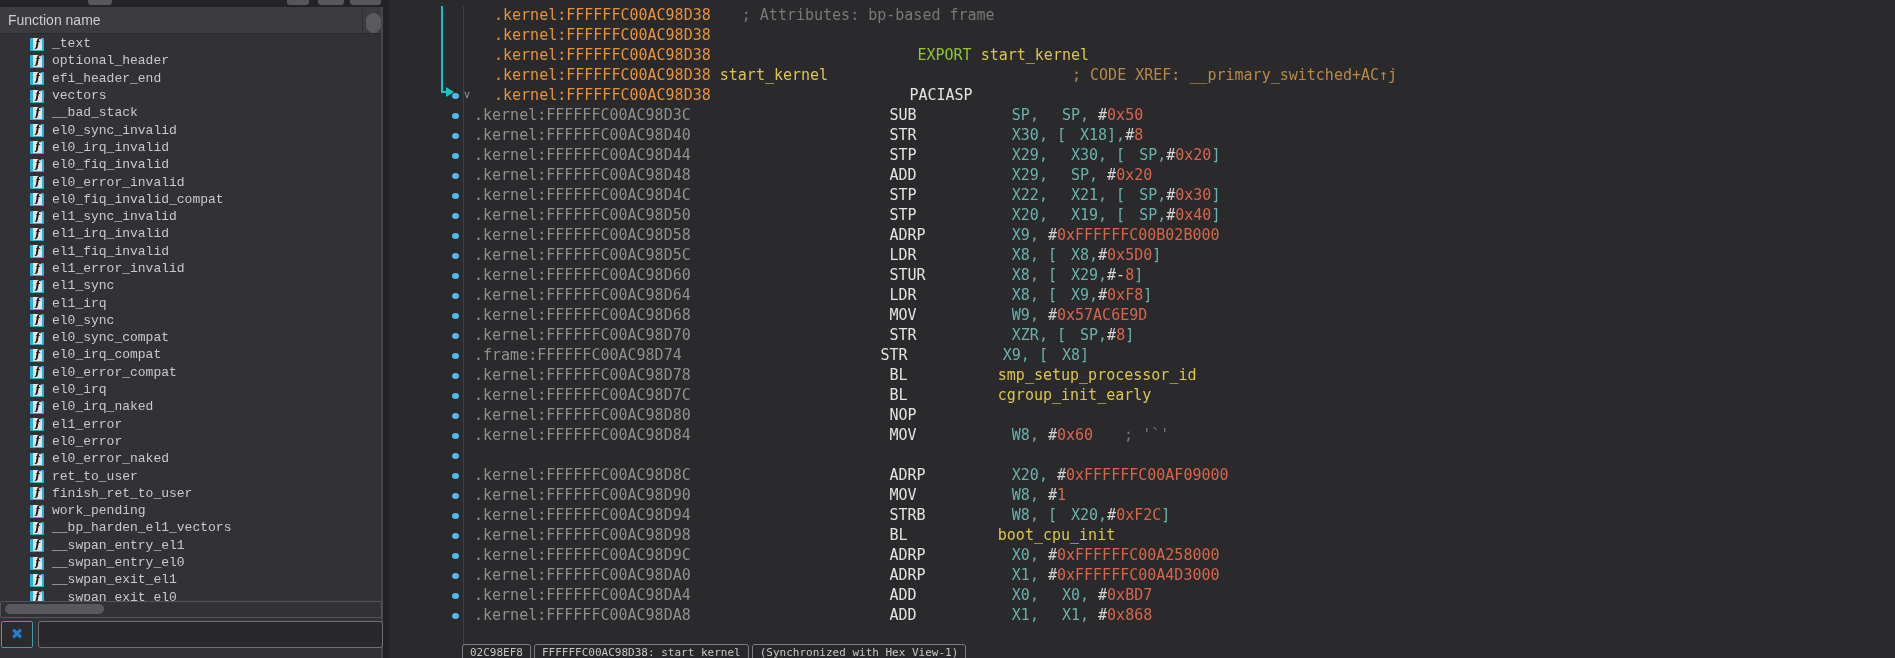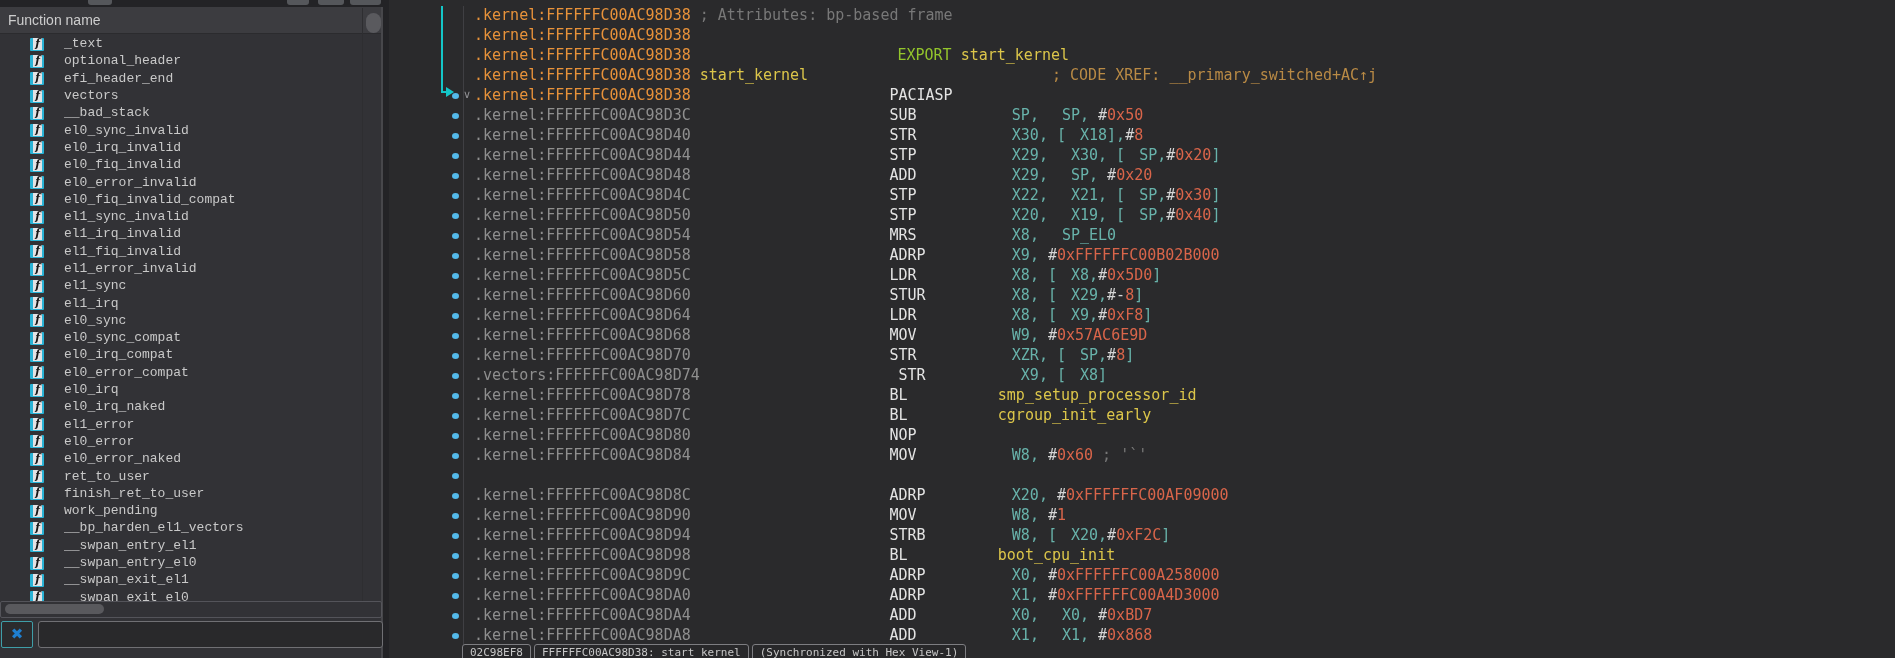--- a/index.html
+++ b/index.html
@@ -15,21 +15,21 @@
              border-bottom:1px solid #2b2b2e;box-sizing:border-box;}
   .fn-header span{display:inline-block;margin-left:8px;line-height:26px;
                   font-family:"Liberation Sans",sans-serif;font-size:14px;color:#cdcdcd;text-align:center;}
   .fn-list{position:absolute;left:0;top:28px;width:360px;height:566px;overflow:hidden;}
   .fn-row{display:flex;align-items:center;height:17.3px;}
   .fn-icon{margin-left:30px;width:9px;height:12px;background:#e3e3e5;border-left:3px solid var(--icon-accent);
            border-right:2px solid var(--icon-accent);box-shadow:0 1px 0 var(--icon-accent);
            display:flex;align-items:center;justify-content:center;border-radius:1px;flex:none;}
   .fn-icon i{font-family:"DejaVu Serif",serif;font-style:italic;font-weight:bold;
              font-size:11px;color:#161616;line-height:10px;}
-  .fn-name{margin-left:20px;font-family:"Liberation Mono",monospace;font-size:13px;
+  .fn-name{margin-left:8px;font-family:"Liberation Mono",monospace;font-size:13px;
            color:#c9c9c9;white-space:nowrap;}
   .vscroll{position:absolute;left:362px;top:1px;width:20px;height:593px;border-left:1px solid #2e2e31;}
   .vscroll-thumb{position:absolute;left:3px;top:5px;width:15px;height:20px;border-radius:8px;background:#5a5a5e;}
   .hscroll{position:absolute;left:0;top:594px;width:382px;height:17px;border:1px solid #54545a;
            border-radius:2px;box-sizing:border-box;}
   .hscroll-thumb{position:absolute;left:4px;top:2px;width:99px;height:10px;border-radius:5px;background:#59595d;}
   .filter-row{position:absolute;left:0;top:614px;width:383px;height:28px;}
   .clear-btn{position:absolute;left:1px;top:0;width:32px;height:27px;background:#2b2b2d;
              border:1px solid #3f9ea8;border-radius:2px;box-sizing:border-box;color:var(--clear-x);
              font-size:15px;font-weight:bold;text-align:center;line-height:25px;cursor:pointer;
@@ -43,30 +43,30 @@
   .jmp-v{position:absolute;left:52px;top:6px;width:2px;height:86px;background:var(--arrow);}
   .jmp-h{position:absolute;left:52px;top:91px;width:6px;height:2px;background:var(--arrow);}
   .jmp-tri{position:absolute;left:57px;top:87px;width:0;height:0;border-left:8px solid var(--arrow);
            border-top:5px solid transparent;border-bottom:5px solid transparent;}
   .listing{position:absolute;left:0;top:5px;width:100%;}
   .dline{position:relative;height:20px;line-height:20px;padding-left:85px;white-space:pre;
          font-size:15px;letter-spacing:0;}
   .gdot{position:absolute;left:63px;top:8px;width:7px;height:6px;border-radius:50%;background:var(--dot);}
   .chev{position:absolute;left:74px;top:0;color:#909094;font-size:11px;line-height:20px;
         font-family:"DejaVu Sans",sans-serif;}
-  .tok-addrcur{color:var(--addr-cur);}
+  .tok-addrcur{color:var(--addr-cur);margin-left:20px;}
   .tok-addrdim{color:var(--addr-dim);}
   .tok-mn{color:var(--mn);}
   .tok-reg{color:var(--reg);margin-left:14px;}
   .tok-imm{color:var(--imm);}
   .tok-pun{color:var(--pun);}
   .tok-hash{color:var(--hash);}
   .tok-lbl{color:var(--lbl);text-align:center;}
   .tok-kw{color:var(--kw);margin-left:8px;}
-  .tok-cmt{color:var(--cmt);}
+  .tok-cmt{color:var(--cmt);margin-left:22px;}
   .tok-xref{color:var(--xref);}
   
   .statusbar{position:absolute;left:462px;top:644px;display:flex;gap:3px;}
   .status-cell{height:20px;background:#28282a;border:1px solid #7d7d81;border-radius:3px;
                box-sizing:border-box;padding:1px 7px 0 7px;font-size:11px;color:#c6c6c6;
                white-space:nowrap;font-family:"DejaVu Sans Mono",monospace;}
 </style>
 </head>
 <body>
 
@@ -304,28 +304,27 @@
       <div class="dline"><span class="code"><span class="tok-addrcur">.kernel:FFFFFFC00AC98D38</span></span></div>
       <div class="dline"><span class="code"><span class="tok-addrcur">.kernel:FFFFFFC00AC98D38</span>                      <span class="tok-kw">EXPORT</span> <span class="tok-lbl">start_kernel</span></span></div>
       <div class="dline"><span class="code"><span class="tok-addrcur">.kernel:FFFFFFC00AC98D38</span> <span class="tok-lbl">start_kernel</span>                           <span class="tok-xref">; CODE XREF: __primary_switched+AC↑j</span></span></div>
       <div class="dline"><span class="gdot"></span><span class="chev">∨</span><span class="code"><span class="tok-addrcur">.kernel:FFFFFFC00AC98D38</span>                      <span class="tok-mn">PACIASP</span></span></div>
       <div class="dline"><span class="gdot"></span><span class="code"><span class="tok-addrdim">.kernel:FFFFFFC00AC98D3C</span>                      <span class="tok-mn">SUB</span>         <span class="tok-reg">SP</span><span class="tok-pun">, </span><span class="tok-reg">SP</span><span class="tok-pun">, </span><span class="tok-hash">#</span><span class="tok-imm">0x50</span></span></div>
       <div class="dline"><span class="gdot"></span><span class="code"><span class="tok-addrdim">.kernel:FFFFFFC00AC98D40</span>                      <span class="tok-mn">STR</span>         <span class="tok-reg">X30</span><span class="tok-pun">, [</span><span class="tok-reg">X18</span><span class="tok-pun">],</span><span class="tok-hash">#</span><span class="tok-imm">8</span></span></div>
       <div class="dline"><span class="gdot"></span><span class="code"><span class="tok-addrdim">.kernel:FFFFFFC00AC98D44</span>                      <span class="tok-mn">STP</span>         <span class="tok-reg">X29</span><span class="tok-pun">, </span><span class="tok-reg">X30</span><span class="tok-pun">, [</span><span class="tok-reg">SP</span><span class="tok-pun">,</span><span class="tok-hash">#</span><span class="tok-imm">0x20</span><span class="tok-pun">]</span></span></div>
       <div class="dline"><span class="gdot"></span><span class="code"><span class="tok-addrdim">.kernel:FFFFFFC00AC98D48</span>                      <span class="tok-mn">ADD</span>         <span class="tok-reg">X29</span><span class="tok-pun">, </span><span class="tok-reg">SP</span><span class="tok-pun">, </span><span class="tok-hash">#</span><span class="tok-imm">0x20</span></span></div>
       <div class="dline"><span class="gdot"></span><span class="code"><span class="tok-addrdim">.kernel:FFFFFFC00AC98D4C</span>                      <span class="tok-mn">STP</span>         <span class="tok-reg">X22</span><span class="tok-pun">, </span><span class="tok-reg">X21</span><span class="tok-pun">, [</span><span class="tok-reg">SP</span><span class="tok-pun">,</span><span class="tok-hash">#</span><span class="tok-imm">0x30</span><span class="tok-pun">]</span></span></div>
       <div class="dline"><span class="gdot"></span><span class="code"><span class="tok-addrdim">.kernel:FFFFFFC00AC98D50</span>                      <span class="tok-mn">STP</span>         <span class="tok-reg">X20</span><span class="tok-pun">, </span><span class="tok-reg">X19</span><span class="tok-pun">, [</span><span class="tok-reg">SP</span><span class="tok-pun">,</span><span class="tok-hash">#</span><span class="tok-imm">0x40</span><span class="tok-pun">]</span></span></div>
-      <div class="dline"><span class="gdot"></span><span class="code"><span class="tok-addrdim">.kernel:FFFFFFC00AC98D54</span>                      <span class="tok-mn">MRS</span>         <span class="tok-reg">X8</span><span class="tok-pun">, </span><span class="tok-reg">SP_EL0</span></span></div>
       <div class="dline"><span class="gdot"></span><span class="code"><span class="tok-addrdim">.kernel:FFFFFFC00AC98D58</span>                      <span class="tok-mn">ADRP</span>        <span class="tok-reg">X9</span><span class="tok-pun">, </span><span class="tok-hash">#</span><span class="tok-imm">0xFFFFFFC00B02B000</span></span></div>
       <div class="dline"><span class="gdot"></span><span class="code"><span class="tok-addrdim">.kernel:FFFFFFC00AC98D5C</span>                      <span class="tok-mn">LDR</span>         <span class="tok-reg">X8</span><span class="tok-pun">, [</span><span class="tok-reg">X8</span><span class="tok-pun">,</span><span class="tok-hash">#</span><span class="tok-imm">0x5D0</span><span class="tok-pun">]</span></span></div>
       <div class="dline"><span class="gdot"></span><span class="code"><span class="tok-addrdim">.kernel:FFFFFFC00AC98D60</span>                      <span class="tok-mn">STUR</span>        <span class="tok-reg">X8</span><span class="tok-pun">, [</span><span class="tok-reg">X29</span><span class="tok-pun">,</span><span class="tok-hash">#-</span><span class="tok-imm">8</span><span class="tok-pun">]</span></span></div>
       <div class="dline"><span class="gdot"></span><span class="code"><span class="tok-addrdim">.kernel:FFFFFFC00AC98D64</span>                      <span class="tok-mn">LDR</span>         <span class="tok-reg">X8</span><span class="tok-pun">, [</span><span class="tok-reg">X9</span><span class="tok-pun">,</span><span class="tok-hash">#</span><span class="tok-imm">0xF8</span><span class="tok-pun">]</span></span></div>
       <div class="dline"><span class="gdot"></span><span class="code"><span class="tok-addrdim">.kernel:FFFFFFC00AC98D68</span>                      <span class="tok-mn">MOV</span>         <span class="tok-reg">W9</span><span class="tok-pun">, </span><span class="tok-hash">#</span><span class="tok-imm">0x57AC6E9D</span></span></div>
       <div class="dline"><span class="gdot"></span><span class="code"><span class="tok-addrdim">.kernel:FFFFFFC00AC98D70</span>                      <span class="tok-mn">STR</span>         <span class="tok-reg">XZR</span><span class="tok-pun">, [</span><span class="tok-reg">SP</span><span class="tok-pun">,</span><span class="tok-hash">#</span><span class="tok-imm">8</span><span class="tok-pun">]</span></span></div>
-      <div class="dline"><span class="gdot"></span><span class="code"><span class="tok-addrdim">.vectors:FFFFFFC00AC98D74</span>                      <span class="tok-mn">STR</span>         <span class="tok-reg">X9</span><span class="tok-pun">, [</span><span class="tok-reg">X8</span><span class="tok-pun">]</span></span></div>
+      <div class="dline"><span class="gdot"></span><span class="code"><span class="tok-addrdim">.frame:FFFFFFC00AC98D74</span>                      <span class="tok-mn">STR</span>         <span class="tok-reg">X9</span><span class="tok-pun">, [</span><span class="tok-reg">X8</span><span class="tok-pun">]</span></span></div>
       <div class="dline"><span class="gdot"></span><span class="code"><span class="tok-addrdim">.kernel:FFFFFFC00AC98D78</span>                      <span class="tok-mn">BL</span>          <span class="tok-lbl">smp_setup_processor_id</span></span></div>
       <div class="dline"><span class="gdot"></span><span class="code"><span class="tok-addrdim">.kernel:FFFFFFC00AC98D7C</span>                      <span class="tok-mn">BL</span>          <span class="tok-lbl">cgroup_init_early</span></span></div>
       <div class="dline"><span class="gdot"></span><span class="code"><span class="tok-addrdim">.kernel:FFFFFFC00AC98D80</span>                      <span class="tok-mn">NOP</span></span></div>
       <div class="dline"><span class="gdot"></span><span class="code"><span class="tok-addrdim">.kernel:FFFFFFC00AC98D84</span>                      <span class="tok-mn">MOV</span>         <span class="tok-reg">W8</span><span class="tok-pun">, </span><span class="tok-hash">#</span><span class="tok-imm">0x60</span><span class="tok-cmt"> ; '`'</span></span></div>
       <div class="dline"><span class="gdot"></span></div>
       <div class="dline"><span class="gdot"></span><span class="code"><span class="tok-addrdim">.kernel:FFFFFFC00AC98D8C</span>                      <span class="tok-mn">ADRP</span>        <span class="tok-reg">X20</span><span class="tok-pun">, </span><span class="tok-hash">#</span><span class="tok-imm">0xFFFFFFC00AF09000</span></span></div>
       <div class="dline"><span class="gdot"></span><span class="code"><span class="tok-addrdim">.kernel:FFFFFFC00AC98D90</span>                      <span class="tok-mn">MOV</span>         <span class="tok-reg">W8</span><span class="tok-pun">, </span><span class="tok-hash">#</span><span class="tok-imm">1</span></span></div>
       <div class="dline"><span class="gdot"></span><span class="code"><span class="tok-addrdim">.kernel:FFFFFFC00AC98D94</span>                      <span class="tok-mn">STRB</span>        <span class="tok-reg">W8</span><span class="tok-pun">, [</span><span class="tok-reg">X20</span><span class="tok-pun">,</span><span class="tok-hash">#</span><span class="tok-imm">0xF2C</span><span class="tok-pun">]</span></span></div>
       <div class="dline"><span class="gdot"></span><span class="code"><span class="tok-addrdim">.kernel:FFFFFFC00AC98D98</span>                      <span class="tok-mn">BL</span>          <span class="tok-lbl">boot_cpu_init</span></span></div>
       <div class="dline"><span class="gdot"></span><span class="code"><span class="tok-addrdim">.kernel:FFFFFFC00AC98D9C</span>                      <span class="tok-mn">ADRP</span>        <span class="tok-reg">X0</span><span class="tok-pun">, </span><span class="tok-hash">#</span><span class="tok-imm">0xFFFFFFC00A258000</span></span></div>

